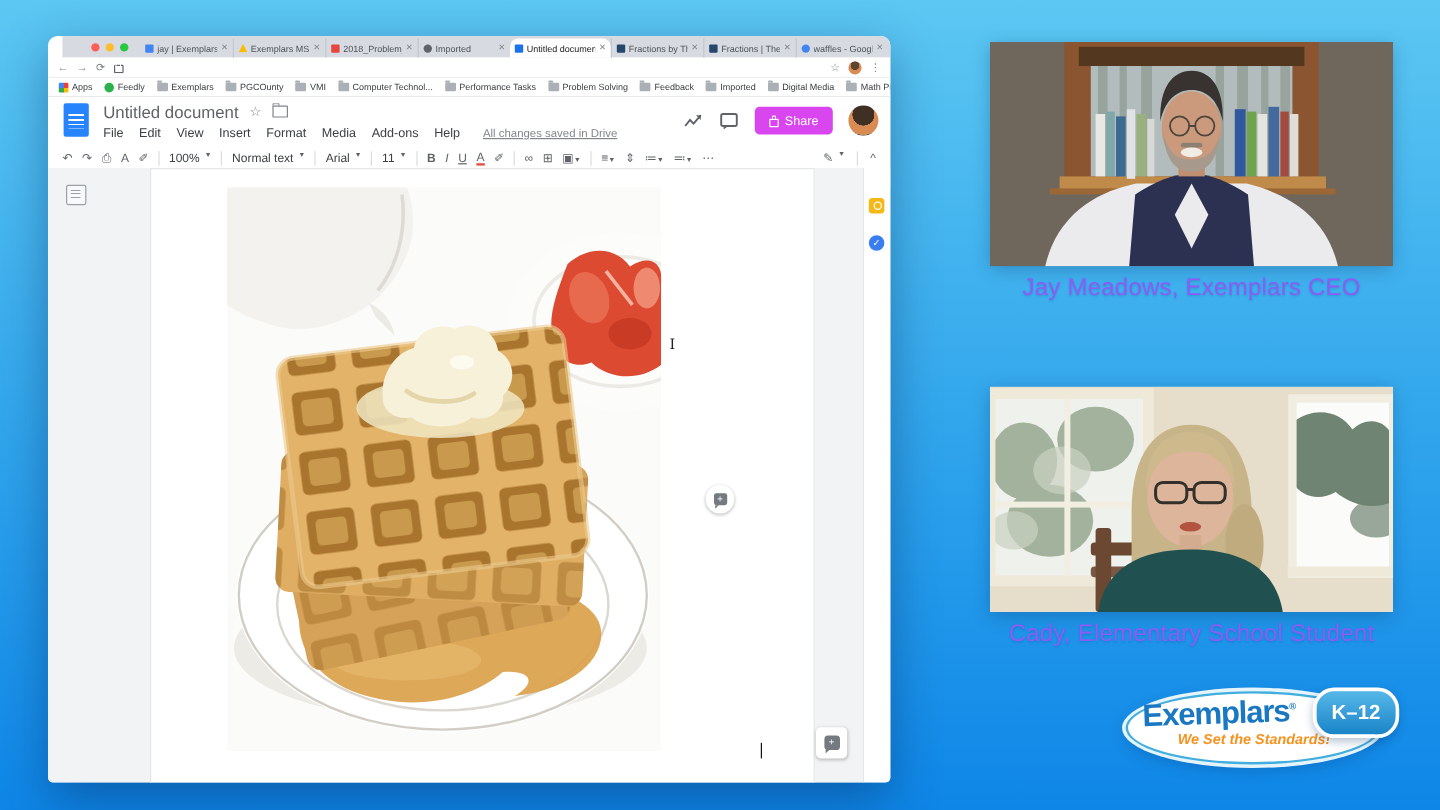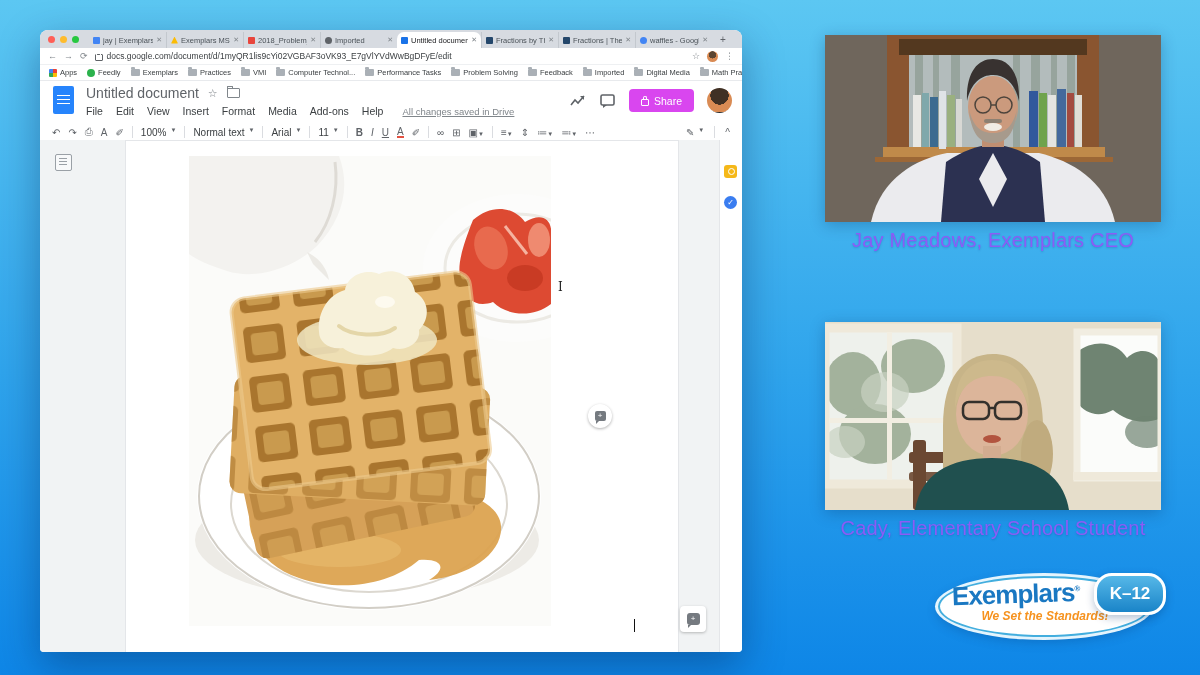--- a/index.html
+++ b/index.html
@@ -8,21 +8,21 @@
     background:linear-gradient(180deg,#5cc7f2 0%,#2fa4ec 55%,#0e86e7 100%);
     font-family:"Liberation Sans",sans-serif;
     -webkit-font-smoothing:antialiased;
   }
   .abs{position:absolute;}
 
   
   #browser{left:40px;top:30px;width:702px;height:622px;border-radius:8px 8px 4px 4px;
     background:#fff;box-shadow:0 14px 40px rgba(0,30,80,.38);overflow:hidden;}
 
-  .tabstrip{height:18px;background:#d7dbe1;display:flex;align-items:flex-end;padding-left:8px;}
+  .tabstrip{height:18px;background:#d7dbe1;display:flex;align-items:flex-end;padding-left:24px;margin-left:12px;}
   .lights{display:flex;gap:5px;align-items:center;height:18px;margin-right:10px;}
   .light{width:7px;height:7px;border-radius:50%;}
   .l-red{background:#ff5f57}.l-yel{background:#febc2e}.l-grn{background:#28c840}
   .tab{height:16px;display:flex;align-items:center;gap:3px;padding:0 4px;width:77px;box-sizing:border-box;
     font-size:7.5px;color:#4b5258;border-left:1px solid #c3c8ce;cursor:default;}
   .tab:first-of-type{border-left:none;}
   .tab.active{background:#fff;border-radius:7px 7px 0 0;border-left:none;color:#202124;width:84px;}
   .tab .fav{width:7px;height:7px;flex:none;border-radius:1px;}
   .tab .fav.circle{border-radius:50%;}
   .tab .fav.triangle{clip-path:polygon(50% 0,0 100%,100% 100%);}
@@ -174,21 +174,20 @@
       </div>
     <span class="newtab">+</span>
   </div>
 
   <div class="navbar">
     <span class="navbtn">←</span>
     <span class="navbtn">→</span>
     <span class="navbtn">⟳</span>
     <span class="url">
       <span class="lock" style="border-color:#5f6368;"></span>
-      <span>docs.google.com/document/d/1myQR1lis9cYi02VGBAF3oVK93_E7gVlYVdWwBgDFyE/edit</span>
     </span>
     <span class="navbtn">☆</span>
     <span class="mini-avatar"></span>
     <span class="navbtn">⋮</span>
   </div>
 
   <div class="bookmarksbar">
       <span class="bm">
         <span class="bm-apps"></span>
         <span>Apps</span>
@@ -196,21 +195,21 @@
       <span class="bm">
         <span class="bm-feedly"></span>
         <span>Feedly</span>
       </span>
       <span class="bm">
         <span class="bm-folder"></span>
         <span>Exemplars</span>
       </span>
       <span class="bm">
         <span class="bm-folder"></span>
-        <span>Practices</span>
+        <span>PGCOunty</span>
       </span>
       <span class="bm">
         <span class="bm-folder"></span>
         <span>VMI</span>
       </span>
       <span class="bm">
         <span class="bm-folder"></span>
         <span>Computer Technol...</span>
       </span>
       <span class="bm">

